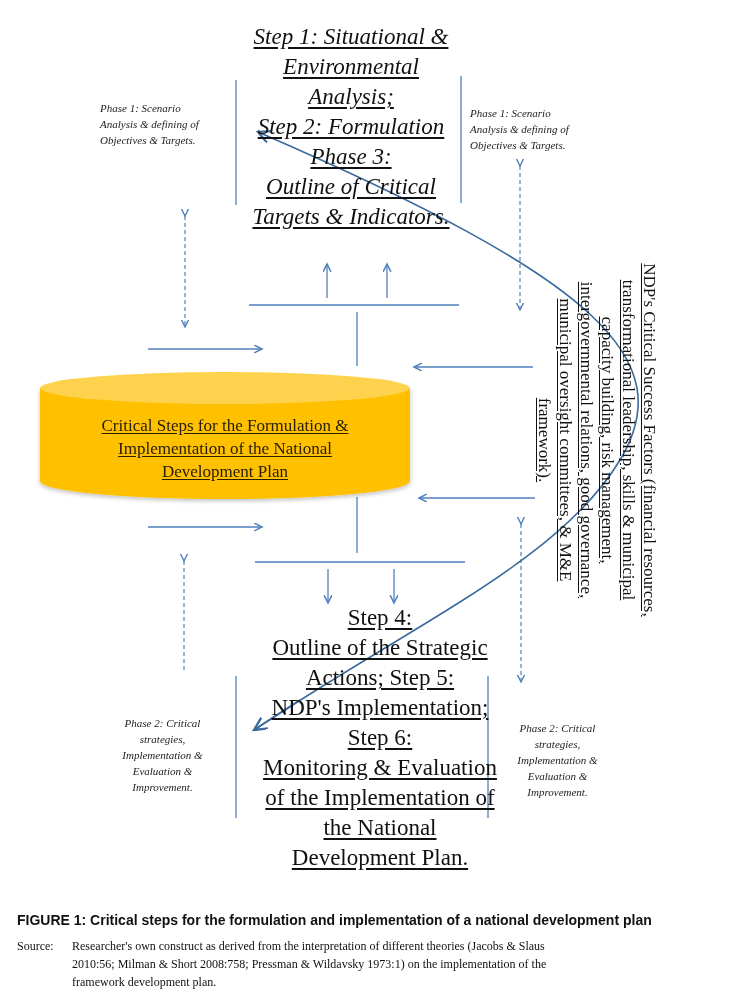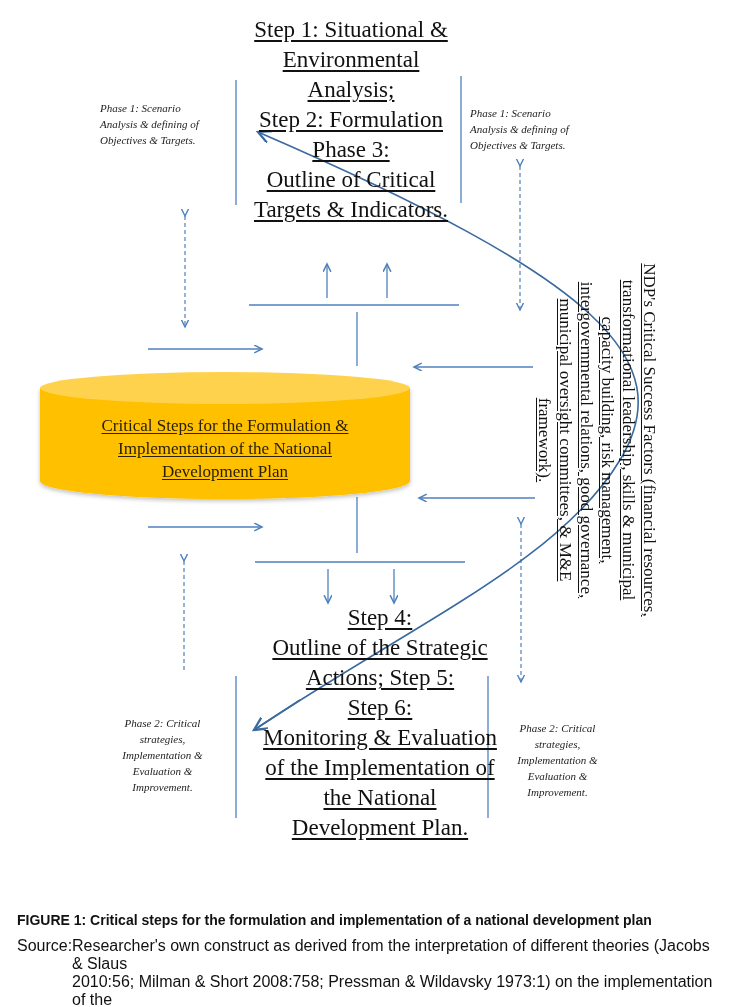--- a/index.html
+++ b/index.html
@@ -27,21 +27,21 @@
     }
     .cyl-text {
       font-family: "Liberation Serif", "DejaVu Serif", serif;
       font-size: 17px; line-height: 23px; color: #2a2000; text-align: center;
       text-decoration: underline; text-underline-offset: 2px;
     }
     .caption-title {
       font-family: "Liberation Sans", sans-serif; font-weight: bold; font-size: 14px; color: #111;
     }
     .caption-src {
-      font-family: Liberation Sans, sans-serif; font-size: 16px; line-height: 18px; color: #111;
+      font-family: Liberation Serif, serif; font-size: 12px; line-height: 18px; color: #111;
     }
   </style>
 </head>
 <body>
 
 <svg class="abs" style="left:0;top:0" width="733" height="900">
   <defs>
     <marker id="ah" markerWidth="8" markerHeight="8" refX="6" refY="3" orient="auto">
       <path d="M0,0 L6,3 L0,6" fill="none" stroke="#4f81bd" stroke-width="1.2"></path>
     </marker>
@@ -81,21 +81,21 @@
 </svg>
 <svg class="abs" style="left:0;top:0" width="733" height="900">
   <defs>
     <marker id="ahc2" markerWidth="10" markerHeight="10" refX="8" refY="4" orient="auto">
       <path d="M0,0 L8,4 L0,8" fill="none" stroke="#3a6a9e" stroke-width="1.4"></path>
     </marker>
   </defs>
   <path d="M300,700 L254,730" fill="none" stroke="#3a6a9e" stroke-width="1.6" marker-end="url(#ahc2)"></path>
 </svg>
 
-<div class="abs step-text" style="left:236px;top:15px;width:230px;">
+<div class="abs step-text" style="left:236px;top:22px;width:230px;font-style:italic;">
   <div>Step 1: Situational &amp;</div>
   <div>Environmental</div>
   <div>Analysis;</div>
   <div>Step 2: Formulation</div>
   <div>Phase 3:</div>
   <div>Outline of Critical</div>
   <div>Targets &amp; Indicators.</div>
 </div>
 
 <div class="abs phase-text" style="left:100px;top:100px;width:132px;">
@@ -132,20 +132,21 @@
     <div>intergovernmental relations, good governance,</div>
     <div>municipal oversight committees, &amp; M&amp;E</div>
     <div>framework).</div>
   </div>
 </div>
 
 <div class="abs step-text" style="left:236px;top:603px;width:288px;">
   <div>Step 4:</div>
   <div>Outline of the Strategic</div>
   <div>Actions; Step 5:</div>
+  <div>NDP's Implementation;</div>
   <div>Step 6:</div>
   <div>Monitoring &amp; Evaluation</div>
   <div>of the Implementation of</div>
   <div>the National</div>
   <div>Development Plan.</div>
 </div>
 
 <div class="abs phase-text" style="left:100px;top:715px;width:125px;text-align:center;">
   <div>Phase 2: Critical</div>
   <div>strategies,</div>

